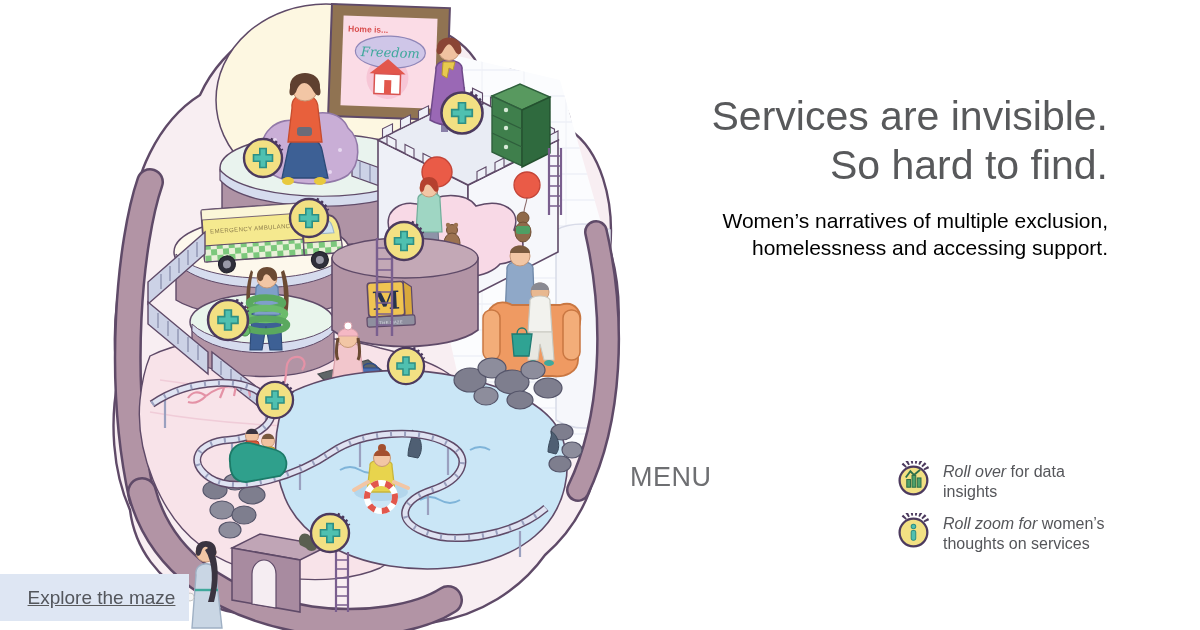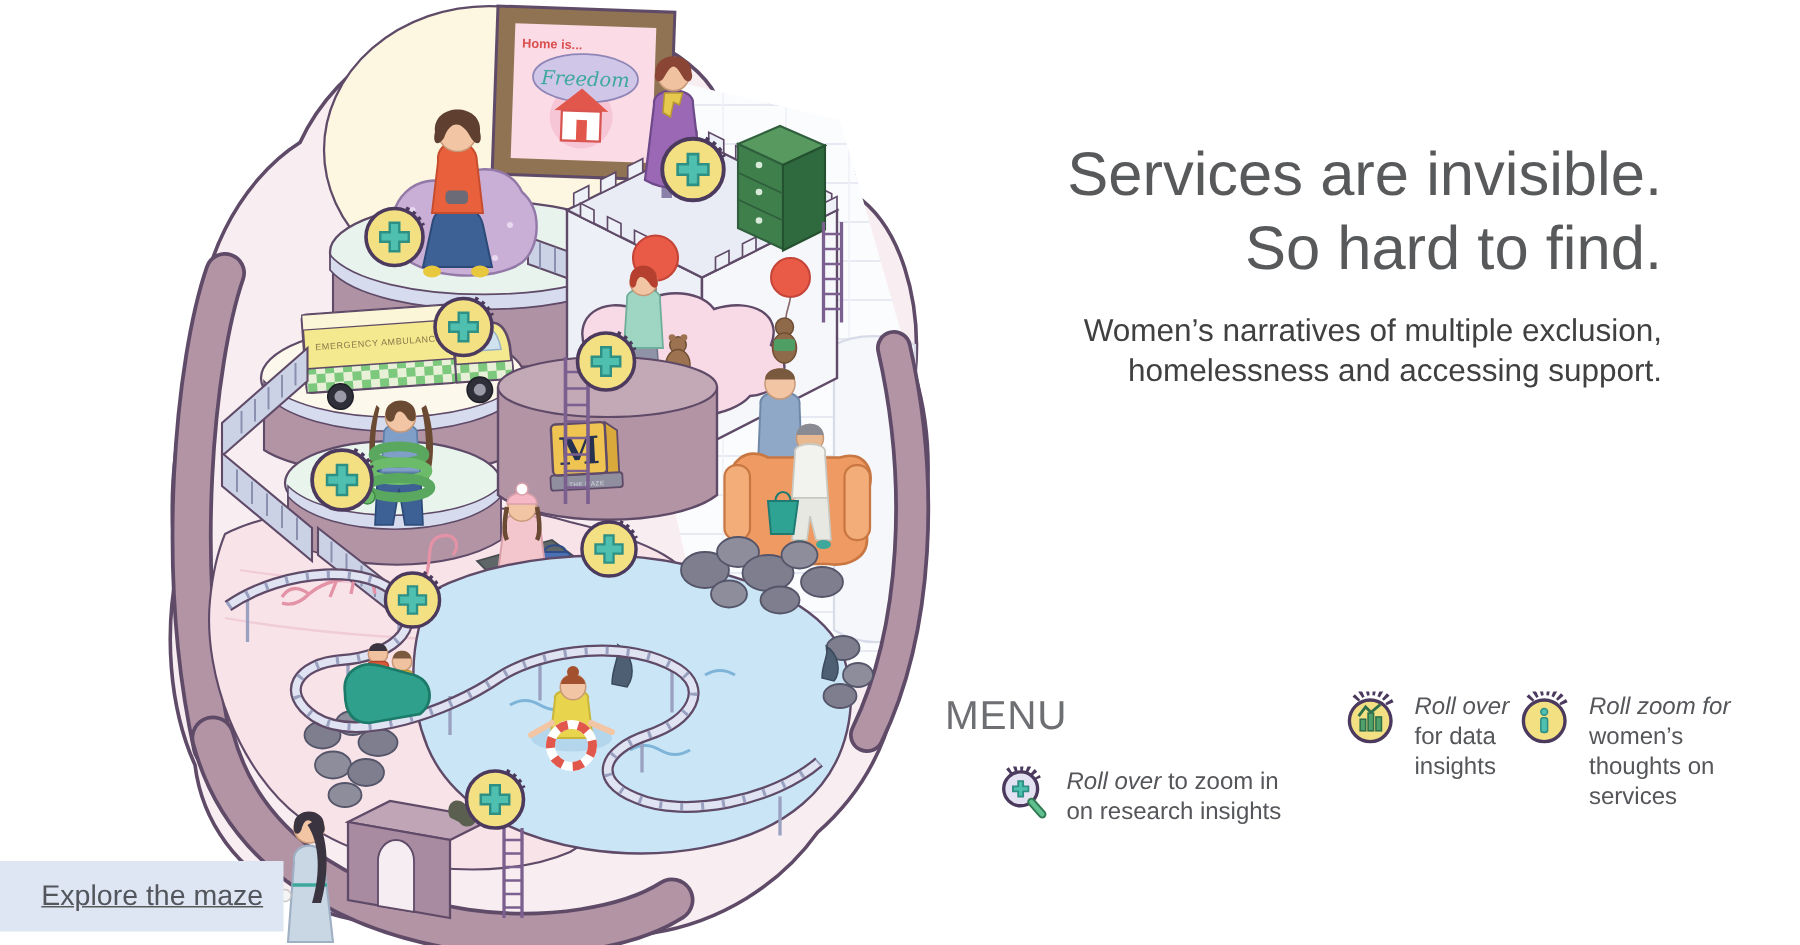--- a/index.html
+++ b/index.html
@@ -2,24 +2,24 @@
 <html><head>
 <meta charset="utf-8">
 <style>
   html,body{margin:0;padding:0;}
   body{width:1200px;height:630px;position:relative;overflow:hidden;background:#ffffff;
        font-family:"Liberation Sans",sans-serif;color:#58595b;}
   .abs{position:absolute;}
   
   .hero{left:630px;top:92px;width:478px;text-align:right;}
   .hero .title{font-size:41px;line-height:1.2;color:#58595b;}
-  .hero .subtitle{margin-top:18px;font-size:21px;line-height:1.28;color:#404040;}
+  .hero .subtitle{margin-top:18px;font-size:21px;line-height:1.28;color:#000000;}
   
   .menu-heading{left:630px;top:462px;font-size:27px;letter-spacing:.5px;color:#6e6f72;}
-  .menu-col{display:flex;flex-direction:row;}
+  .menu-col{display:flex;flex-direction:column;}
   .menu-col1{left:664px;top:511px;width:225px;}
   .menu-col2{left:896px;top:461px;width:260px;}
   .menu-item{display:flex;align-items:flex-start;margin-bottom:11px;}
   .menu-item .micon{width:37px;height:37px;flex:0 0 37px;}
   .menu-item .mtext{margin-left:10px;font-size:16px;line-height:1.25;color:#55565a;padding-top:1px;}
   .menu-item .it{font-style:italic;}
   
   .explore{left:0;top:574px;width:189px;height:47px;background:#dee6f3;
            display:flex;align-items:center;justify-content:center;text-decoration:underline;}
   .explore span{font-size:19px;color:#53565c;padding-left:14px;}
@@ -385,33 +385,20 @@
   </div>
   <div class="subtitle">
     <div>Women’s narratives of multiple exclusion,</div>
     <div>homelessness and accessing support.</div>
   </div>
 </div>
 
 <div class="abs menu-heading">MENU</div>
 
 <div class="abs menu-col menu-col1">
-  <div class="menu-item">
-    <svg class="micon" viewBox="0 0 36 36">
-      <path d="M 8,3.5 A 12,12 0 0 1 27,8" stroke="#4c3a5e" stroke-width="4.5" fill="none" stroke-dasharray="2 2.2"></path>
-      <circle cx="16" cy="14.5" r="11" fill="#e3e1f2" stroke="#4c3a5e" stroke-width="2.2"></circle>
-      <path d="M 14.4,9.5 h 3.2 v 3.4 h 3.4 v 3.2 h -3.4 v 3.4 h -3.2 v -3.4 h -3.4 v -3.2 h 3.4 Z" fill="#4fc0b0" stroke="#2e8f84" stroke-width="1.2"></path>
-      <path d="M 23,23 L 30,31" stroke="#2f7a52" stroke-width="5.5" stroke-linecap="round"></path>
-      <path d="M 23,23 L 30,31" stroke="#5fbf8f" stroke-width="3" stroke-linecap="round"></path>
-    </svg>
-    <div class="mtext">
-      <div><span class="it">Roll over</span><span> to zoom in</span></div>
-      <div>on research insights</div>
-    </div>
-  </div>
 </div>
 
 <div class="abs menu-col menu-col2">
   <div class="menu-item">
     <svg class="micon" viewBox="0 0 36 36">
       <path d="M 7.5,5 A 13,13 0 0 1 30.5,10" stroke="#4c3a5e" stroke-width="5" fill="none" stroke-dasharray="2 2.2"></path>
       <circle cx="17" cy="19" r="13.5" fill="#f2e083" stroke="#4c3a5e" stroke-width="2.2"></circle>
       <path d="M 9.5,16 L 14,10 L 17.5,13.5 L 23.5,8.5" stroke="#2e6f4a" stroke-width="1.8" fill="none"></path>
       <rect x="10.5" y="18" width="3.6" height="7.5" fill="#4fa06a" stroke="#2e6f4a" stroke-width="1"></rect>
       <rect x="15.6" y="14" width="3.6" height="11.5" fill="#4fa06a" stroke="#2e6f4a" stroke-width="1"></rect>

